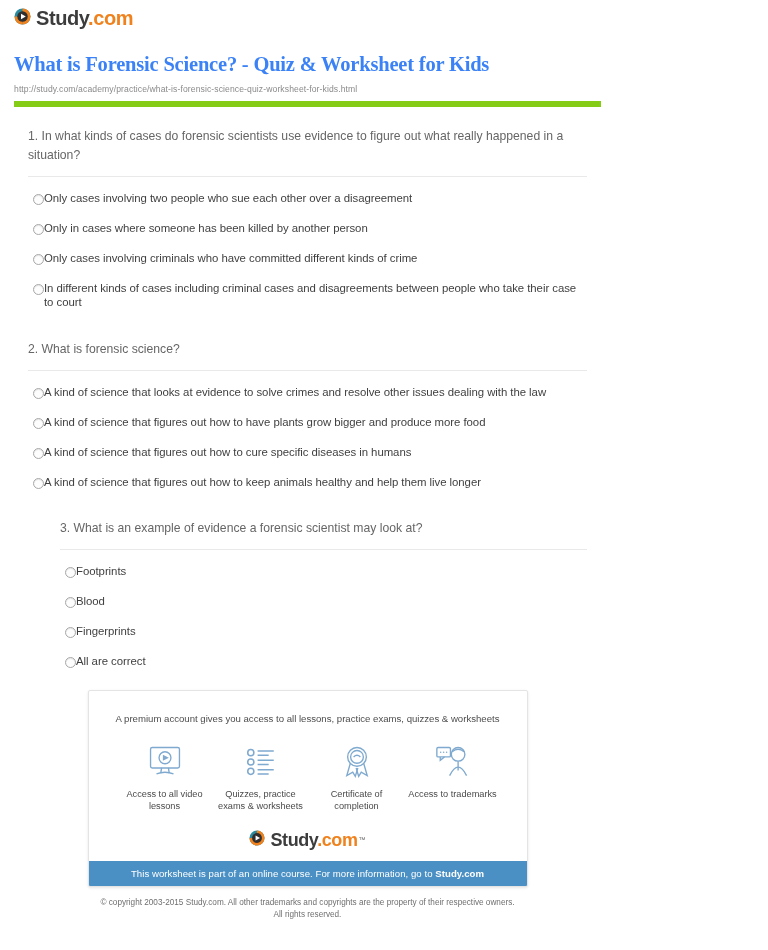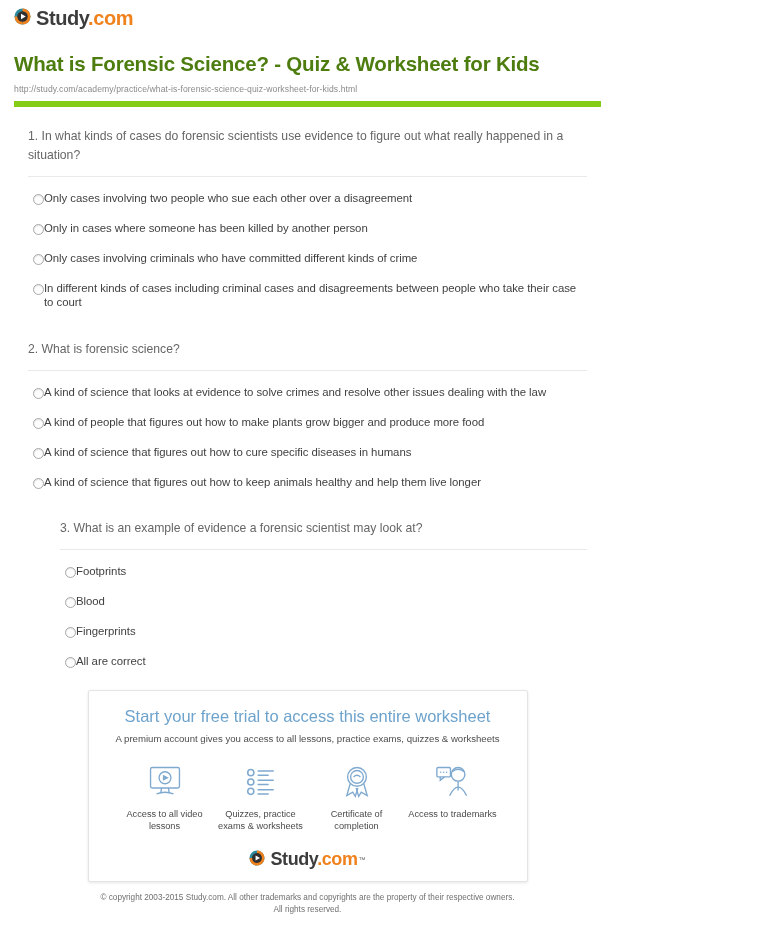--- a/index.html
+++ b/index.html
@@ -41,24 +41,24 @@
   }
   .logo-word .dot { color: #f0821e; }
 
   .title-block {
     padding: 22px 14px 0 14px;
   }
   h1.page-title {
     margin: 0;
     font-size: 20.5px;
     font-weight: 700;
-    color: #4d7c0f;
+    color: #3b82f6;
     letter-spacing: -0.2px;
     line-height: 1.2;
-    font-family: Liberation Sans, sans-serif;
+    font-family: Liberation Serif, serif;
   }
   .page-url {
     margin-top: 7px;
     font-size: 8.6px;
     color: #8a8a8a;
     letter-spacing: 0.1px;
     padding-bottom: 7px;
     border-bottom: 6px solid #84cc16;
   }
 
@@ -242,21 +242,21 @@
 
     <div class="question-block" style="margin-top:30px;">
       <div class="question-text">2. What is forensic science?</div>
       <div class="options">
         <div class="option-row">
           <span class="radio"></span>
           <span class="option-label">A kind of science that looks at evidence to solve crimes and resolve other issues dealing with the law</span>
         </div>
         <div class="option-row">
           <span class="radio"></span>
-          <span class="option-label">A kind of people that figures out how to make plants grow bigger and produce more food</span>
+          <span class="option-label">A kind of science that figures out how to have plants grow bigger and produce more food</span>
         </div>
         <div class="option-row">
           <span class="radio"></span>
           <span class="option-label">A kind of science that figures out how to cure specific diseases in humans</span>
         </div>
         <div class="option-row">
           <span class="radio"></span>
           <span class="option-label">A kind of science that figures out how to keep animals healthy and help them live longer</span>
         </div>
       </div>
@@ -283,21 +283,20 @@
         </div>
       </div>
     </div>
 
   </div>
 
   <div class="promo-wrap">
     <div class="promo-card">
 
       <div class="promo-head">
-        <div class="promo-title">Start your free trial to access this entire worksheet</div>
         <div class="promo-sub">A premium account gives you access to all lessons, practice exams, quizzes &amp; worksheets</div>
       </div>
 
       <div class="features">
 
         <div class="feature">
           <div class="feature-icon">
             <svg width="38" height="34" viewBox="0 0 44 40" fill="none" stroke="#7fa9cf" stroke-width="1.6">
               <rect x="5" y="3" width="34" height="24" rx="2"></rect>
               <circle cx="22" cy="15" r="7"></circle>
@@ -364,20 +363,23 @@
               <path d="M1 17 A16 16 0 0 0 17 33 L17 17 Z" fill="#f0821e"></path>
               <circle cx="17" cy="17" r="10.5" fill="#2f2f2f"></circle>
               <polygon points="14,11.5 23.5,17 14,22.5" fill="#ffffff"></polygon>
             </svg>
           </span>
           <span class="logo-word"><span>Study</span><span class="dot">.com</span></span>
         </span>
         <span class="tm">™</span>
       </div>
 
+      <div class="promo-bar">
+        <span>This worksheet is part of an online course. For more information, go to </span><b>Study.com</b>
+      </div>
 
     </div>
   </div>
 
   <div class="copyright">
     <div>© copyright 2003-2015 Study.com. All other trademarks and copyrights are the property of their respective owners.</div>
     <div>All rights reserved.</div>
   </div>
 
 </div>

